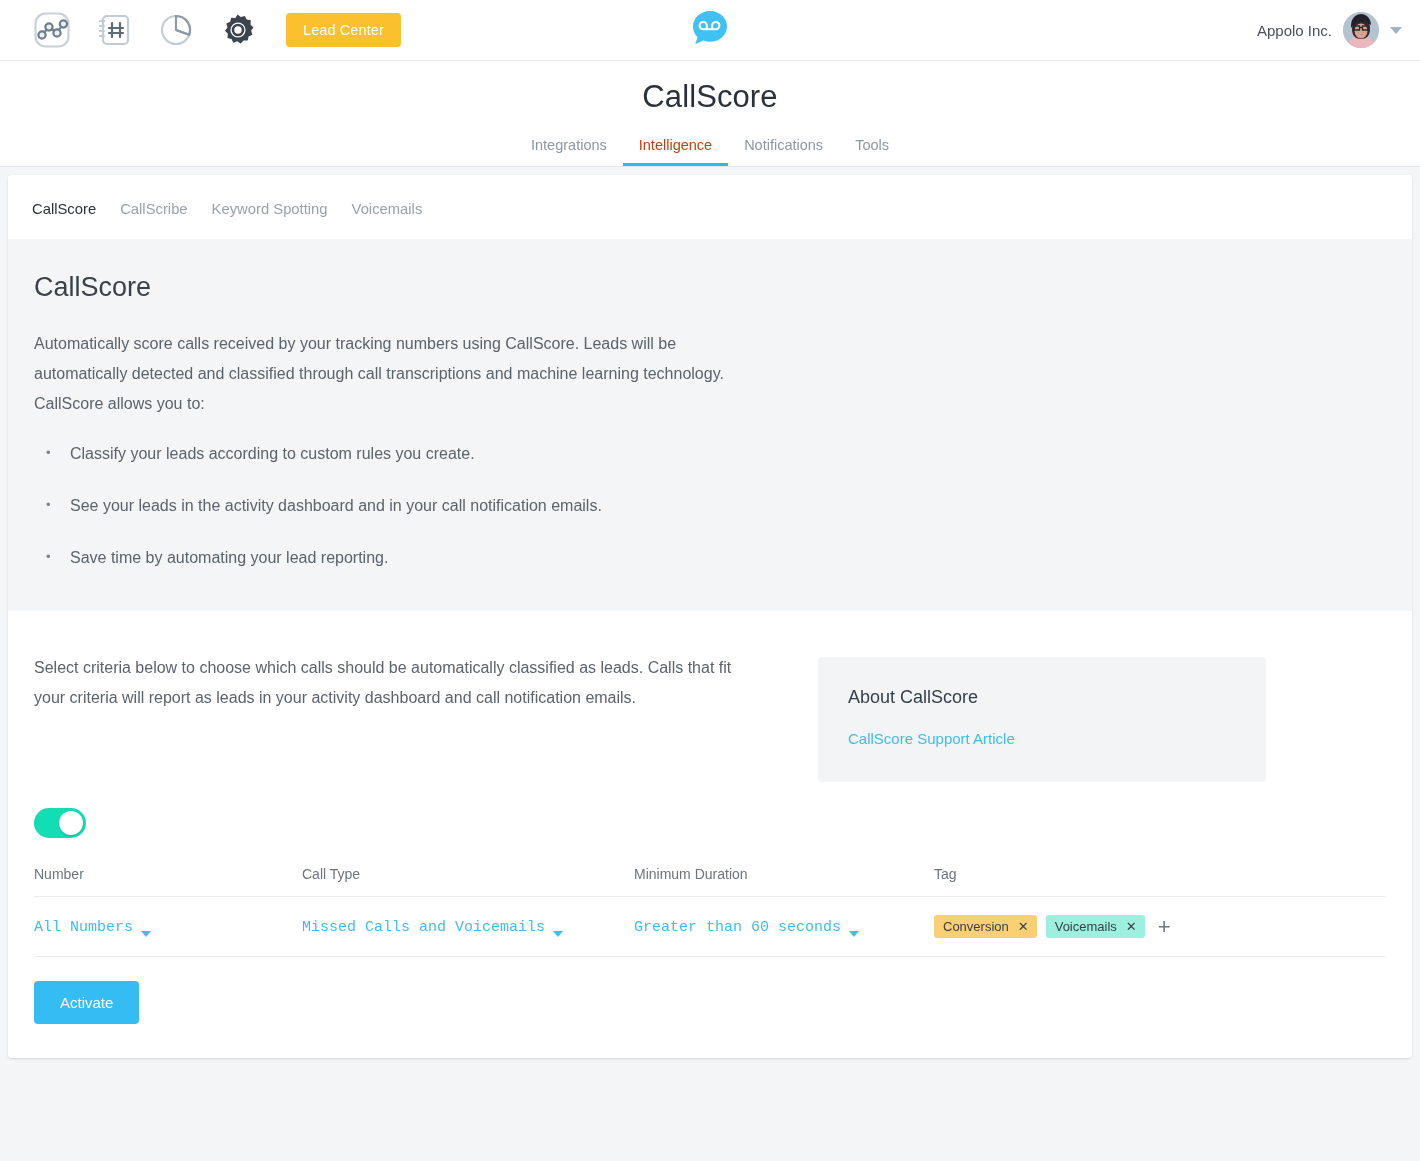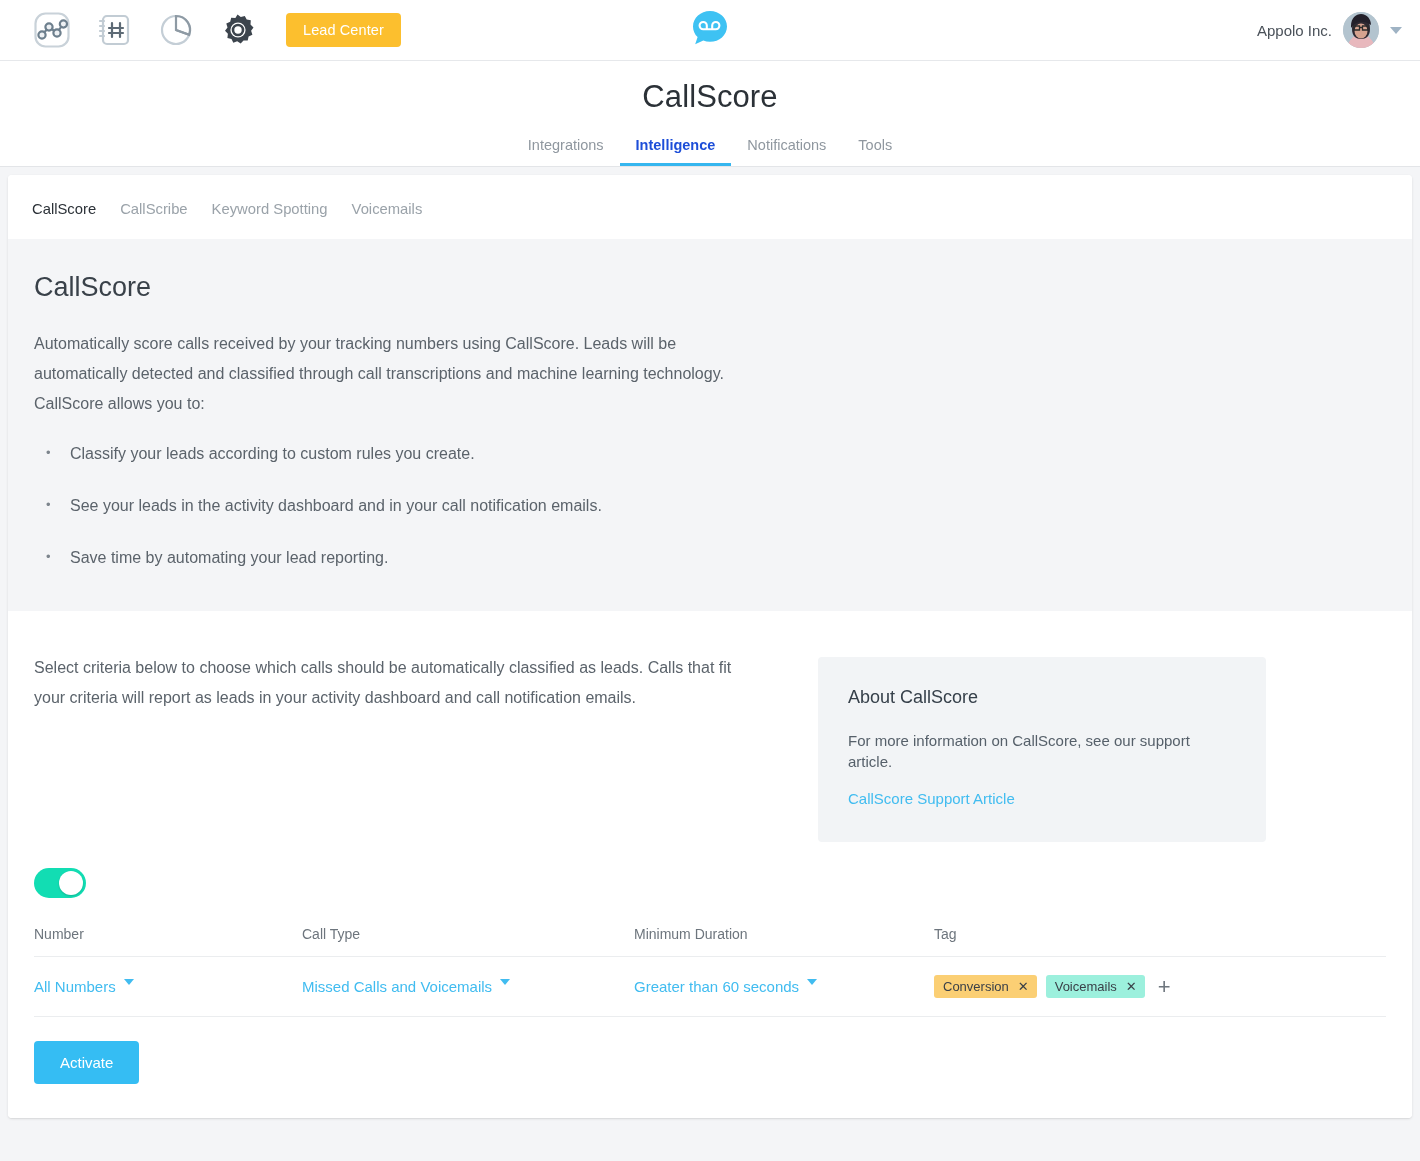--- a/index.html
+++ b/index.html
@@ -101,23 +101,22 @@
   }
   .main-tab {
     font-size: 14.5px;
     color: #8f979f;
     padding: 0 16px 10px 16px;
     cursor: pointer;
     border-bottom: 3px solid transparent;
     font-family: "Liberation Sans", sans-serif;
   }
   .main-tab.active {
-    color: #1d4ed8;
+    color: #c2410c;
     border-bottom-color: #35b6ef;
-    font-weight: bold;
   }
 
   
   .card {
     margin: 8px 8px 0 8px;
     background: #ffffff;
     border-radius: 4px;
     box-shadow: 0 1px 3px rgba(0,0,0,.09), 0 1px 1px rgba(0,0,0,.05);
     overflow: hidden;
   }
@@ -268,23 +267,23 @@
     vertical-align: middle;
   }
   .col-number { width: 268px; }
   .col-calltype { width: 332px; }
   .col-duration { width: 300px; }
   .dd {
     font-size: 15px;
     color: #41bcf0;
     cursor: pointer;
     display: inline-flex;
-    align-items: flex-start;
+    align-items: flex-end;
     gap: 8px;
-    font-family: Liberation Sans, sans-serif;
+    font-family: Liberation Mono, monospace;
   }
   .dd .caret {
     width: 0; height: 0;
     border-left: 5px solid transparent;
     border-right: 5px solid transparent;
     border-top: 6px solid #41bcf0;
     position: relative;
     top: 1px;
   }
   .tag-cell { display: flex; align-items: center; gap: 9px; }
@@ -423,21 +422,20 @@
   </div>
 
   <div class="body-sec">
     <div class="body-grid">
       <div class="body-left">
         <p>Select criteria below to choose which calls should be automatically classified as leads. Calls that fit your criteria will report as leads in your activity dashboard and call notification emails.</p>
       </div>
 
       <div class="about-box">
         <h3>About CallScore</h3>
-        <p>For more information on CallScore, see our support article.</p>
         <a class="about-link">CallScore Support Article</a>
       </div>
     </div>
 
     <div class="toggle-wrap">
       <div class="toggle">
         <div class="knob"></div>
       </div>
     </div>
 

